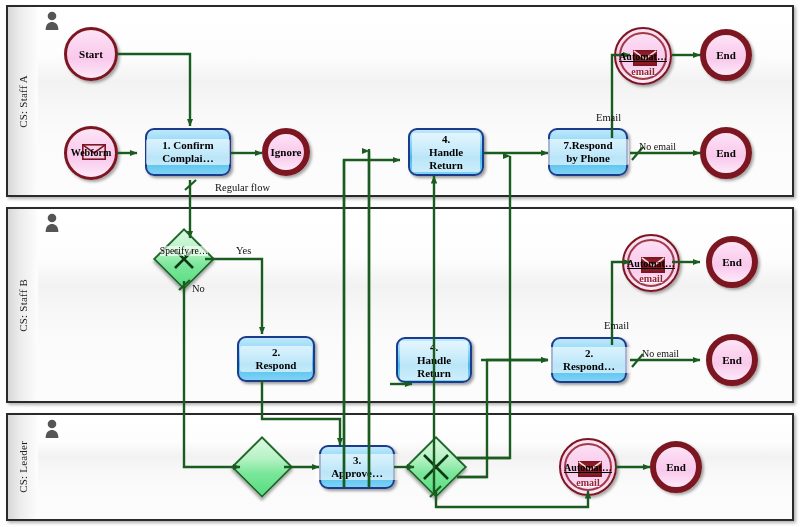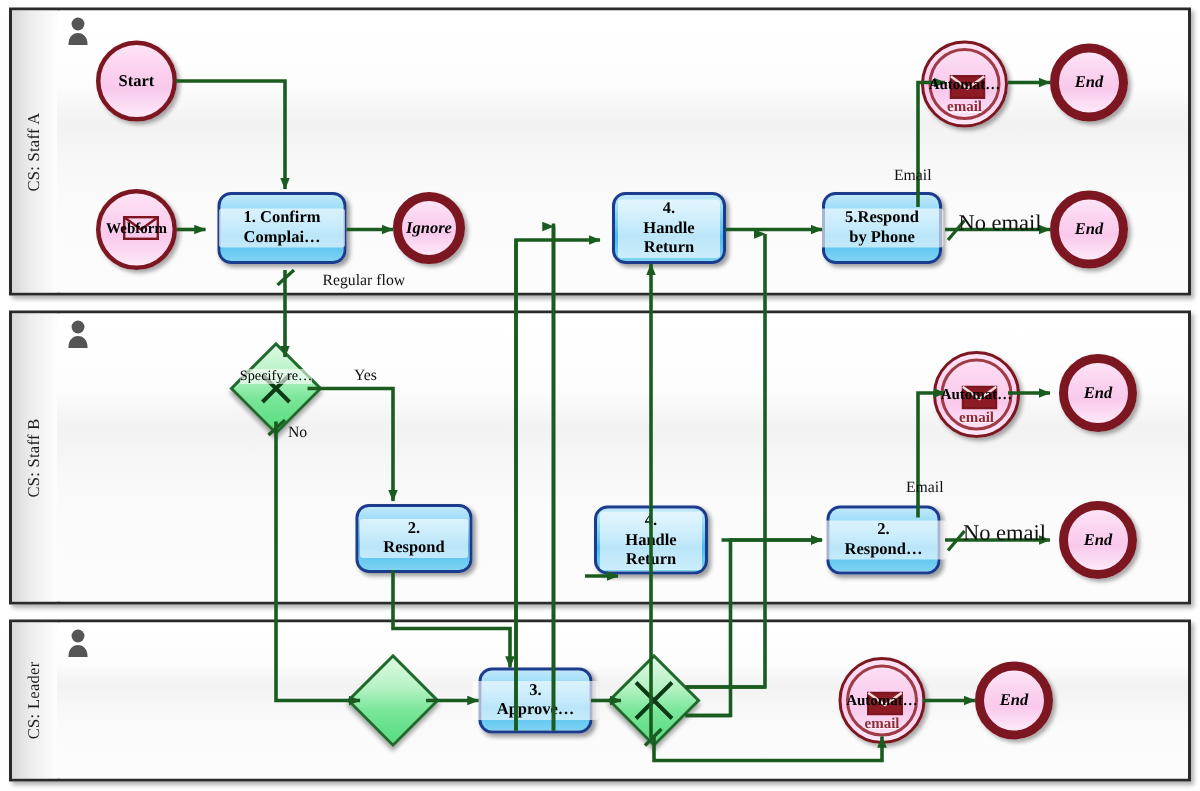--- a/index.html
+++ b/index.html
@@ -86,22 +86,22 @@
     background:linear-gradient(to bottom,
       #fde4f6 0%, #fbd2ef 35%, #f9c9ec 60%, #fde9f8 100%);
     box-shadow:2px 2px 3px rgba(0,0,0,.34);
     display:flex;align-items:center;justify-content:center;
     text-align:center;
     font-family:"Liberation Serif", serif;
     font-weight:bold;font-size:11px;color:#000;line-height:12px;
     box-sizing:border-box;position:absolute;
   }
   .ev-start{border:3px solid #7c1620;}
-  .ev-end{border:6px solid #7c1620;font-style:italic;}
-  .ev-inter{border:2px solid #7c1620;}
+  .ev-end{border:6px solid #7c1620;}
+  .ev-inter{border:2px solid #7c1620;text-decoration:underline;}
   .ev-inter-inner{
     position:absolute;left:3px;top:3px;right:3px;bottom:3px;
     border:2px solid #9e3b46;border-radius:50%;pointer-events:none;
   }
   .ev-txt{position:relative;z-index:3;}
 
   .env{position:absolute;z-index:2;pointer-events:none;}
 
   .sublabel{
     position:absolute;z-index:4;left:0;right:0;
@@ -109,21 +109,21 @@
     color:#8d2a36;font-family:"Liberation Serif", serif;
     text-shadow:0 1px 0 #fff;
   }
 
   
   .flabel{
     position:absolute;font-family:"Liberation Serif", serif;
     font-size:10.5px;color:#111;white-space:nowrap;
     background:transparent;z-index:6;
   }
-  .flabel.sm{font-size:15px;}
+  .flabel.sm{font-size:10px;}
   svg.edges{position:absolute;left:0;top:0;width:800px;height:527px;
     pointer-events:none;z-index:2;}
 </style>
 </head>
 <body>
 
 <div id="canvas">
 
   <svg class="edges" viewBox="0 0 800 527">
     <defs>
@@ -255,21 +255,21 @@
 
   <div class="ev ev-end" style="left:262px;top:128px;width:48px;height:48px;justify-content:center;">
     <div class="ev-txt">Ignore</div>
   </div>
 
   <div class="task node" style="left:408px;top:128px;width:76px;height:48px;">
     <span>4. Handle Return</span>
   </div>
 
   <div class="task node" style="left:548px;top:128px;width:80px;height:48px;">
-    <span>5.Respond by Phone</span>
+    <span>7.Respond by Phone</span>
   </div>
 
   <div class="ev ev-inter" style="left:614px;top:27px;width:58px;height:58px;">
     <div class="ev-inter-inner"></div>
     <svg class="env" viewBox="0 0 24 16" style="left:17px;top:21px;width:24px;height:16px;">
       <rect x="0.8" y="0.8" width="22.4" height="14.4" fill="#8d1b26" stroke="#7c1620" stroke-width="1.6"></rect>
       <path d="M0.8,0.8 L12,9 L23.2,0.8" fill="none" stroke="#f2dede" stroke-width="1.6"></path>
     </svg>
     <div class="ev-txt" style="font-size:10px;line-height:11px;">Automat…</div>
     <div class="sublabel" style="bottom:5px;">email</div>

